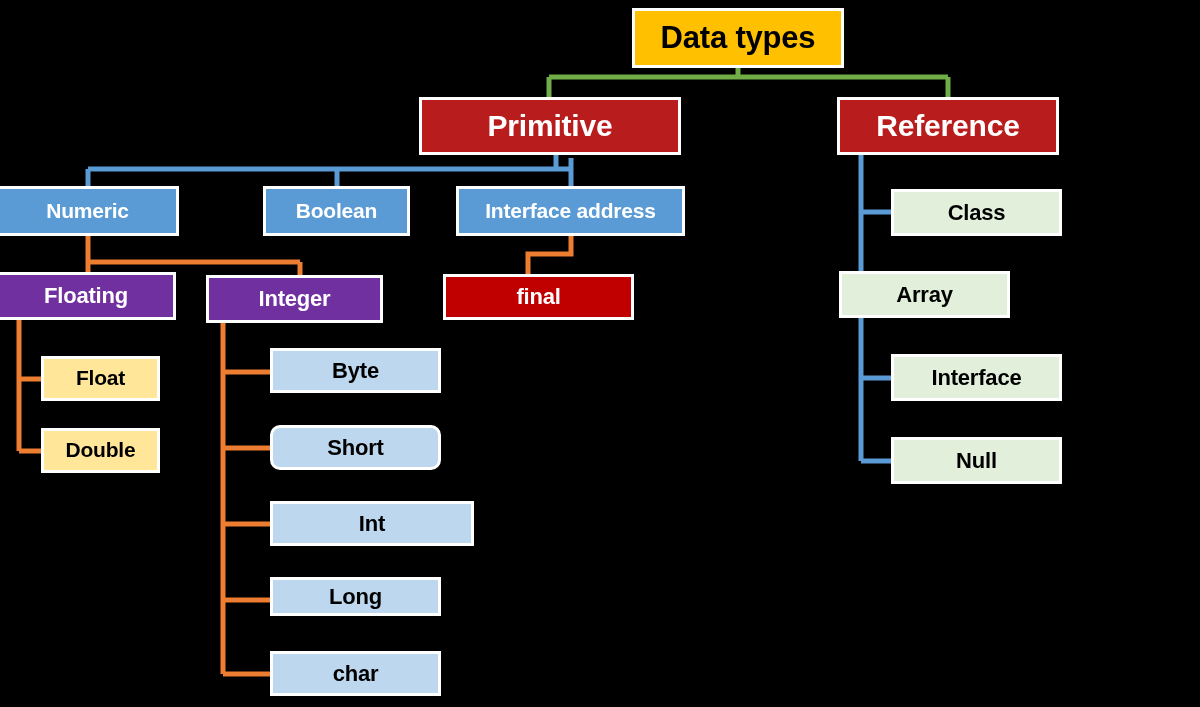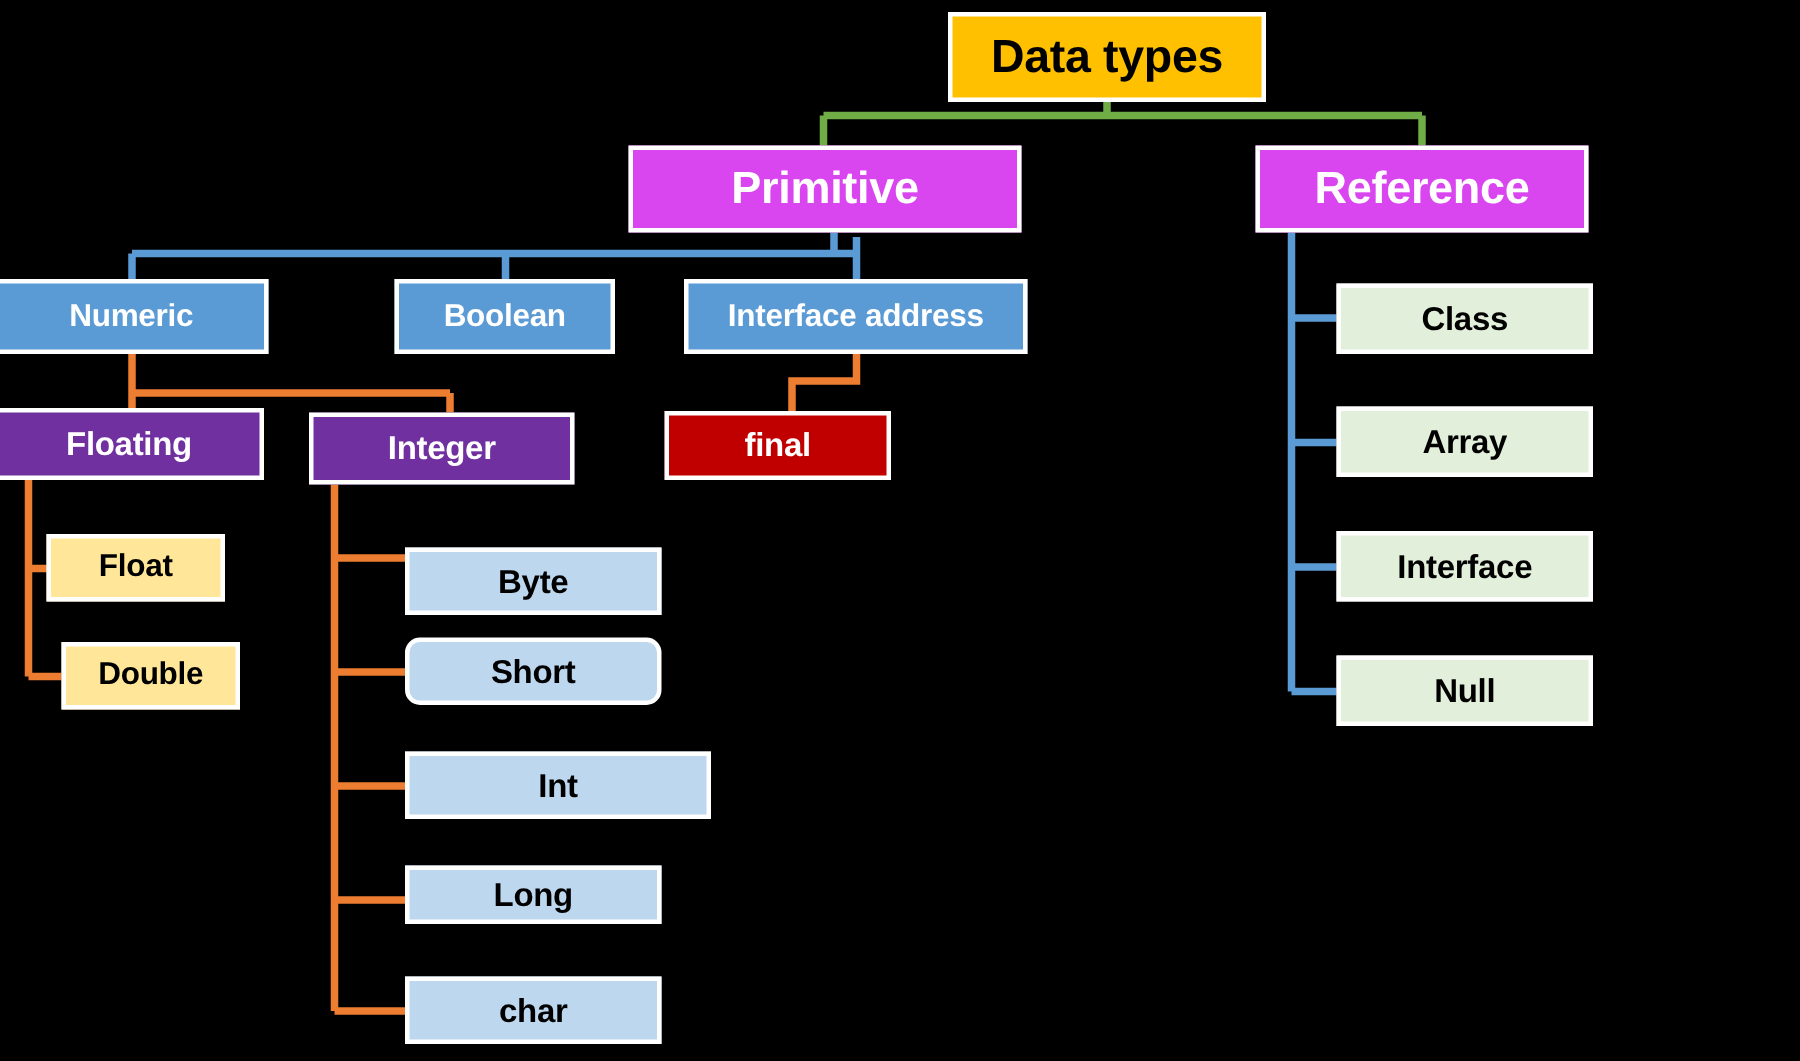--- a/index.html
+++ b/index.html
@@ -41,21 +41,21 @@
     letter-spacing: -0.2px;
   }
   
   .n-root {
     background: #FFC000;
     color: #000000;
     border-color: #FFFFFF;
     font-size: 31px;
   }
   .n-branch {
-    background: #d946ef;
+    background: #b91c1c;
     color: #FFFFFF;
     border-color: #FFFFFF;
     font-size: 30px;
   }
   .n-blue {
     background: #5B9BD5;
     color: #FFFFFF;
     border-color: #FFFFFF;
     font-size: 21px;
   }
@@ -149,26 +149,26 @@
 
   <div id="node-layer">
       <div class="node n-root" style="left: 632px; top: 8px; width: 212px; height: 60px;">Data types</div>
       <div class="node n-branch" style="left: 419px; top: 97px; width: 262px; height: 58px;">Primitive</div>
       <div class="node n-branch" style="left: 837px; top: 97px; width: 222px; height: 58px;">Reference</div>
       <div class="node n-blue" style="left: -4px; top: 186px; width: 183px; height: 50px;">Numeric</div>
       <div class="node n-blue" style="left: 263px; top: 186px; width: 147px; height: 50px;">Boolean</div>
       <div class="node n-blue" style="left: 456px; top: 186px; width: 229px; height: 50px;">Interface address</div>
       <div class="node n-purple" style="left: -4px; top: 272px; width: 180px; height: 48px;">Floating</div>
       <div class="node n-purple" style="left: 206px; top: 275px; width: 177px; height: 48px;">Integer</div>
-      <div class="node n-red" style="left: 443px; top: 274px; width: 151px; height: 46px;">final</div>
-      <div class="node n-cream" style="left: 31px; top: 356px; width: 119px; height: 45px;">Float</div>
+      <div class="node n-red" style="left: 443px; top: 274px; width: 191px; height: 46px;">final</div>
+      <div class="node n-cream" style="left: 41px; top: 356px; width: 119px; height: 45px;">Float</div>
       <div class="node n-cream" style="left: 41px; top: 428px; width: 119px; height: 45px;">Double</div>
-      <div class="node n-lightblue" style="left: 270px; top: 365px; width: 171px; height: 45px;">Byte</div>
+      <div class="node n-lightblue" style="left: 270px; top: 348px; width: 171px; height: 45px;">Byte</div>
       <div class="node n-lightblue" style="left: 270px; top: 425px; width: 171px; height: 45px; border-radius: 10px;">Short</div>
       <div class="node n-lightblue" style="left: 270px; top: 501px; width: 204px; height: 45px;">Int</div>
       <div class="node n-lightblue" style="left: 270px; top: 577px; width: 171px; height: 39px;">Long</div>
       <div class="node n-lightblue" style="left: 270px; top: 651px; width: 171px; height: 45px;">char</div>
       <div class="node n-lightgreen" style="left: 891px; top: 189px; width: 171px; height: 47px;">Class</div>
-      <div class="node n-lightgreen" style="left: 891px; top: 271px; width: 171px; height: 47px;">Array</div>
+      <div class="node n-lightgreen" style="left: 839px; top: 271px; width: 171px; height: 47px;">Array</div>
       <div class="node n-lightgreen" style="left: 891px; top: 354px; width: 171px; height: 47px;">Interface</div>
       <div class="node n-lightgreen" style="left: 891px; top: 437px; width: 171px; height: 47px;">Null</div>
     </div>
 </div>
 
 </body></html>

